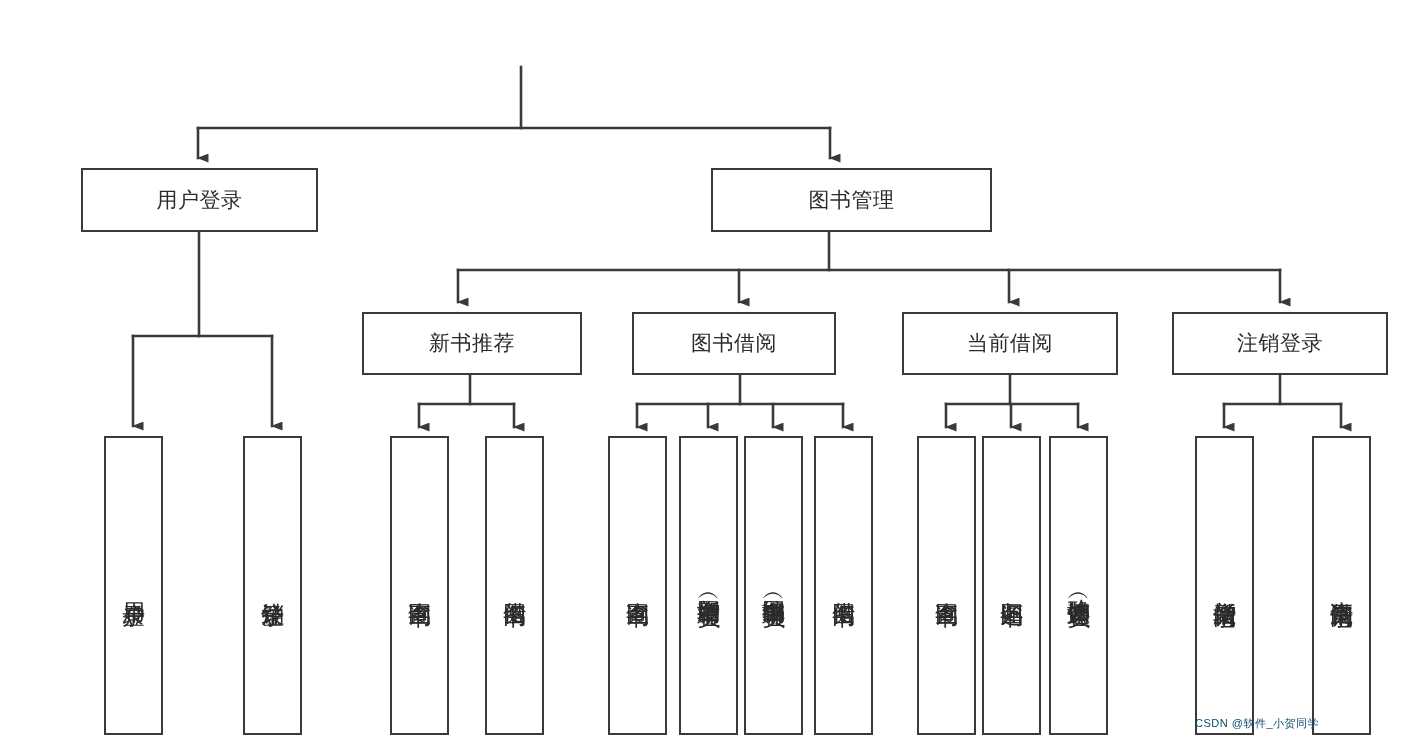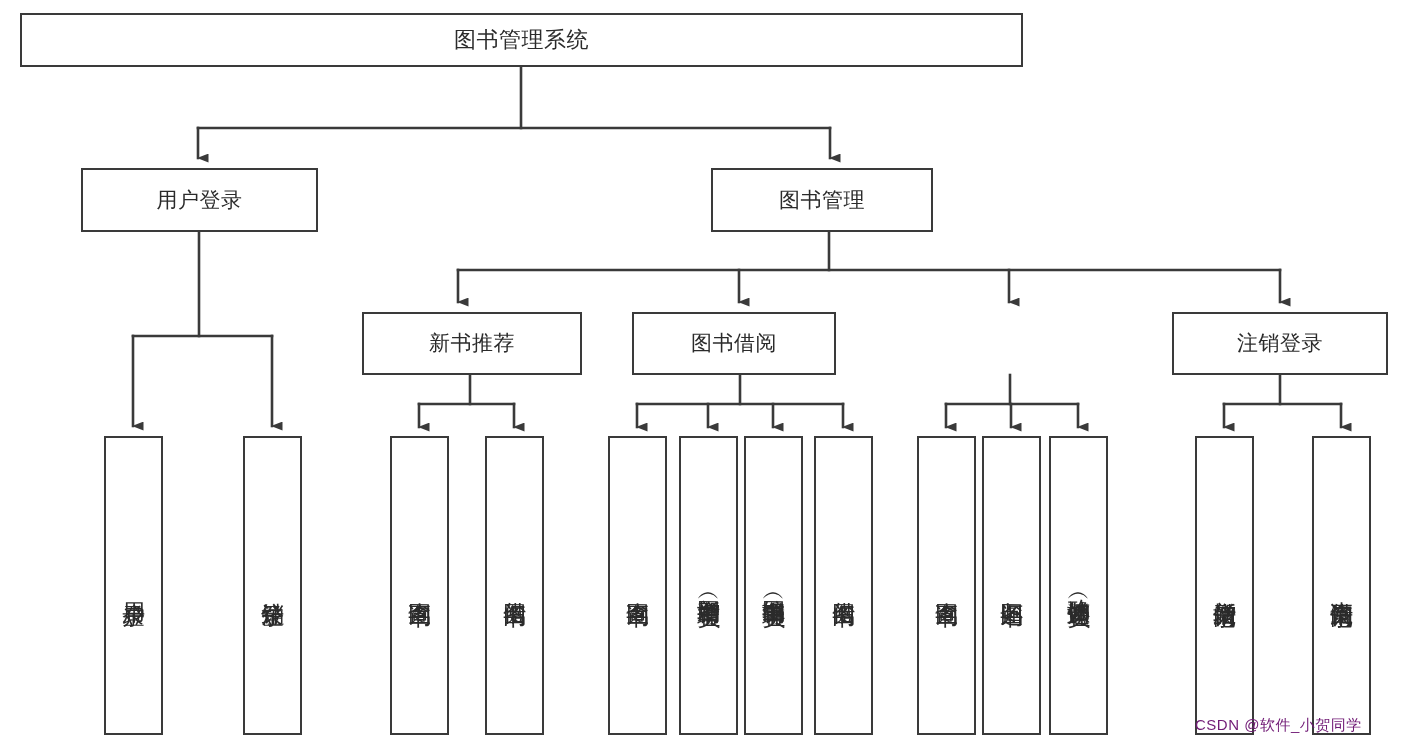--- a/index.html
+++ b/index.html
@@ -57,22 +57,22 @@
   .node.vert .lbl {
     writing-mode: vertical-rl;
     text-orientation: upright;
     font-size: 23px;
     line-height: 1.02;
     letter-spacing: 1px;
     white-space: nowrap;
   }
   .watermark {
     position: absolute;
-    font-size: 15px;
-    color: #701a75;
+    font-size: 11px;
+    color: #0c4a6e;
     white-space: nowrap;
     letter-spacing: 0.5px;
   }
 </style>
 </head>
 <body>
 
 <div id="canvas">
 
   <svg id="edges" viewBox="0 0 1405 747" xmlns="http://www.w3.org/2000/svg">
@@ -118,36 +118,36 @@
       <path d="M1011,404 L1011,427" marker-end="url(#arw)"></path>
       <path d="M1078,404 L1078,427" marker-end="url(#arw)"></path>
 
       <path d="M1280,375 L1280,404"></path>
       <path d="M1224,404 L1341,404"></path>
       <path d="M1224,404 L1224,427" marker-end="url(#arw)"></path>
       <path d="M1341,404 L1341,427" marker-end="url(#arw)"></path>
     </g>
   </svg>
 
-  <div class="node horiz root" style="left:20px; top:13px; width:1003px; height:54px;">
-    <span class="lbl">图书管理系统</span>
-  </div>
 
   <div class="node horiz" style="left:81px; top:168px; width:237px; height:64px;">
     <span class="lbl">用户登录</span>
   </div>
-  <div class="node horiz" style="left:711px; top:168px; width:222px; height:64px;">
+  <div class="node horiz" style="left:711px; top:168px; width:281px; height:64px;">
     <span class="lbl">图书管理</span>
   </div>
 
   <div class="node horiz" style="left:362px; top:312px; width:220px; height:63px;">
     <span class="lbl">新书推荐</span>
   </div>
   <div class="node horiz" style="left:632px; top:312px; width:204px; height:63px;">
     <span class="lbl">图书借阅</span>
+  </div>
+  <div class="node horiz" style="left:902px; top:312px; width:216px; height:63px;">
+    <span class="lbl">当前借阅</span>
   </div>
   <div class="node horiz" style="left:1172px; top:312px; width:216px; height:63px;">
     <span class="lbl">注销登录</span>
   </div>
 
   <div class="node vert" style="left:104px; top:436px; width:59px; height:299px;">
     <span class="lbl">用户登录</span>
   </div>
   <div class="node vert" style="left:243px; top:436px; width:59px; height:299px;">
     <span class="lbl">注销登录</span>

